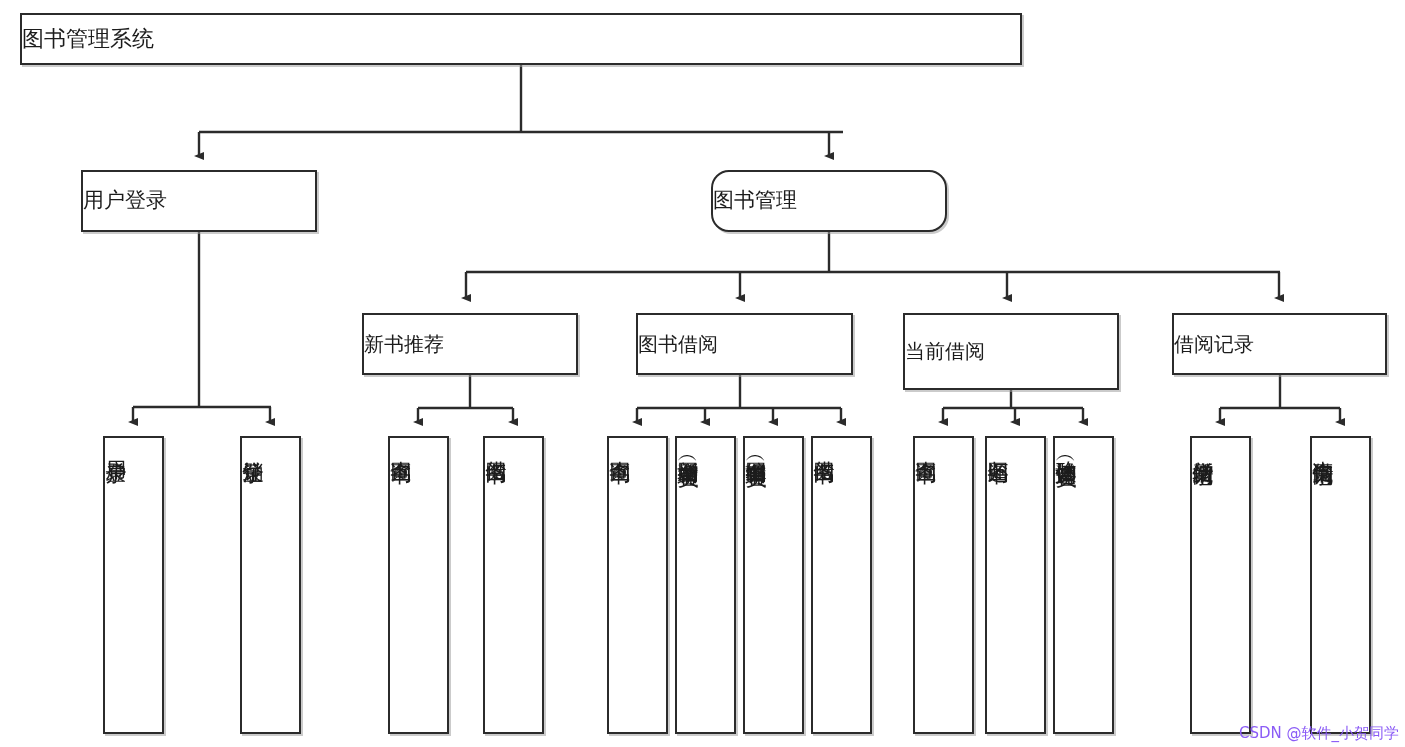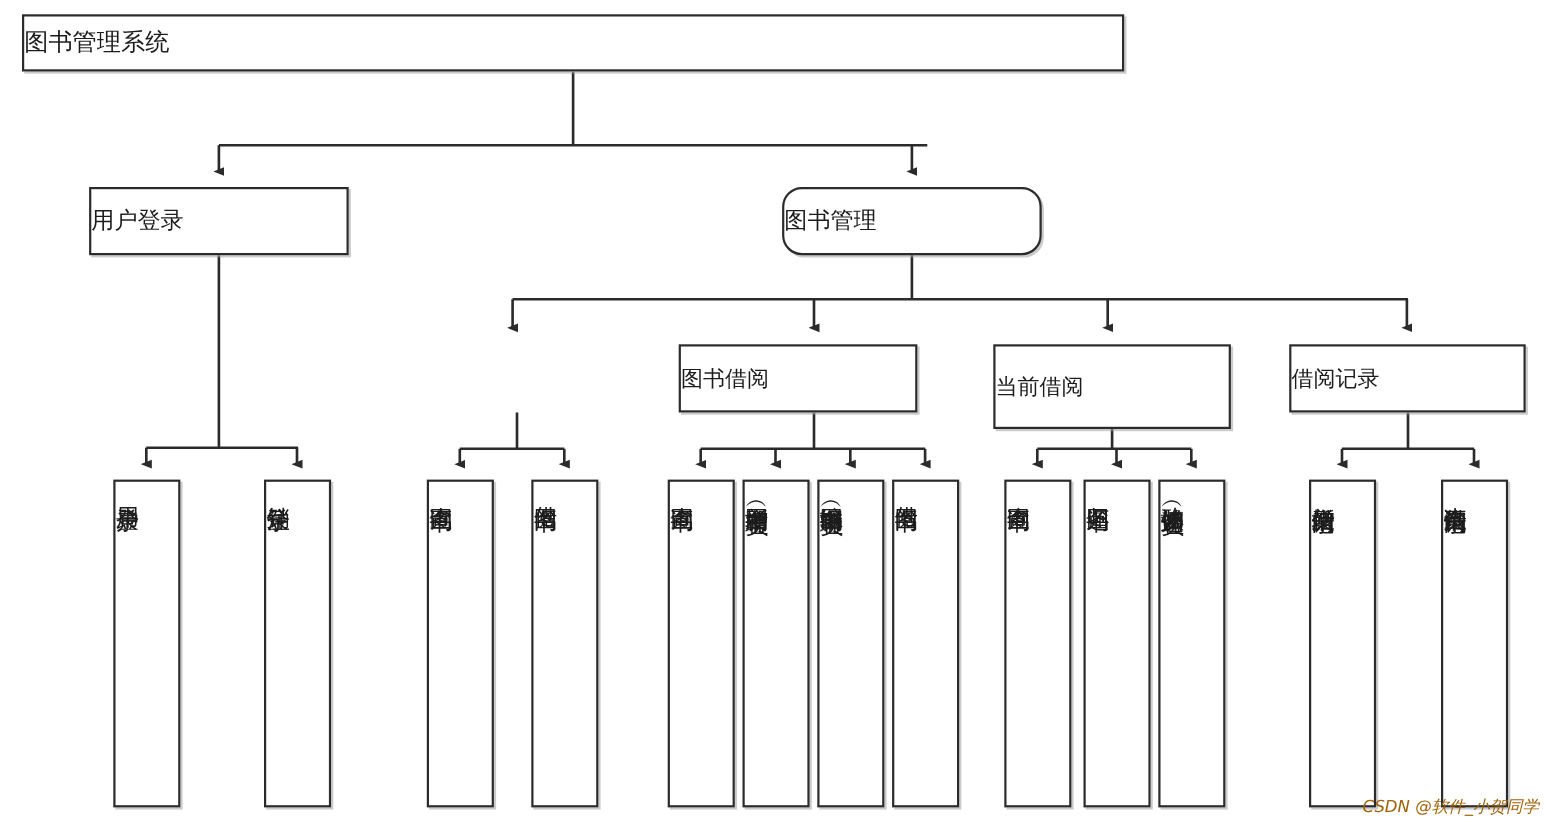--- a/index.html
+++ b/index.html
@@ -54,24 +54,23 @@
     font-size: 21px;
     letter-spacing: 1px;
     line-height: 1;
     white-space: nowrap;
   }
   .watermark {
     position: absolute;
     right: 6px;
     bottom: 4px;
     font-size: 15px;
-    color: #a16207;
+    color: #8b5cf6;
     z-index: 5;
     white-space: nowrap;
-    font-style: italic;
   }
 </style>
 </head>
 <body>
 
 <div id="diagram-root">
 
   <svg id="edge-layer" viewBox="0 0 1405 747" xmlns="http://www.w3.org/2000/svg">
     <defs>
       <marker id="arrow" markerWidth="10" markerHeight="10" refX="5" refY="5" orient="auto" markerUnits="userSpaceOnUse">
@@ -126,21 +125,24 @@
     <span class="label">图书管理系统</span>
   </div>
 
   <div class="node level2" style="left: 81px; top: 170px; width: 236px; height: 62px;">
     <span class="label">用户登录</span>
   </div>
   <div class="node level2" style="left: 711px; top: 170px; width: 236px; height: 62px; border-radius: 18px;">
     <span class="label">图书管理</span>
   </div>
 
-  <div class="node level3" style="left: 617px; top: 313px; width: 217px; height: 62px;">
+  <div class="node level3" style="left: 362px; top: 313px; width: 216px; height: 62px;">
+    <span class="label">新书推荐</span>
+  </div>
+  <div class="node level3" style="left: 636px; top: 313px; width: 217px; height: 62px;">
     <span class="label">图书借阅</span>
   </div>
   <div class="node level3" style="left: 903px; top: 313px; width: 216px; height: 77px;">
     <span class="label">当前借阅</span>
   </div>
   <div class="node level3" style="left: 1172px; top: 313px; width: 215px; height: 62px;">
     <span class="label">借阅记录</span>
   </div>
 
   <div class="node leaf" style="left: 103px; top: 436px; width: 61px; height: 298px;">

